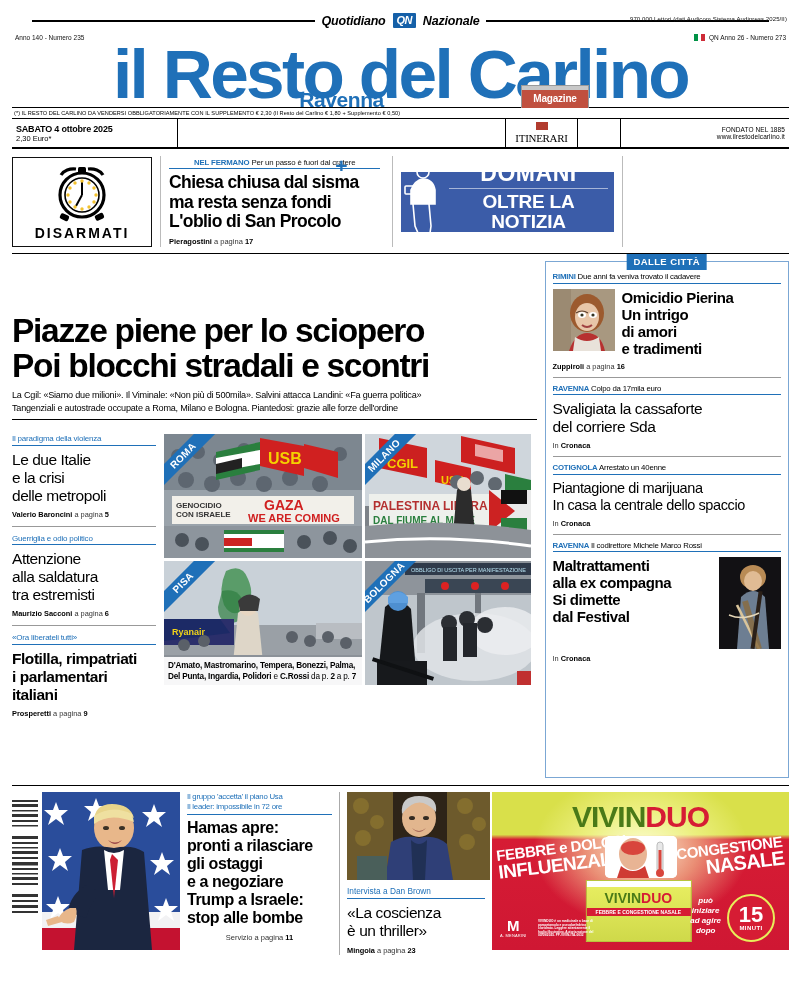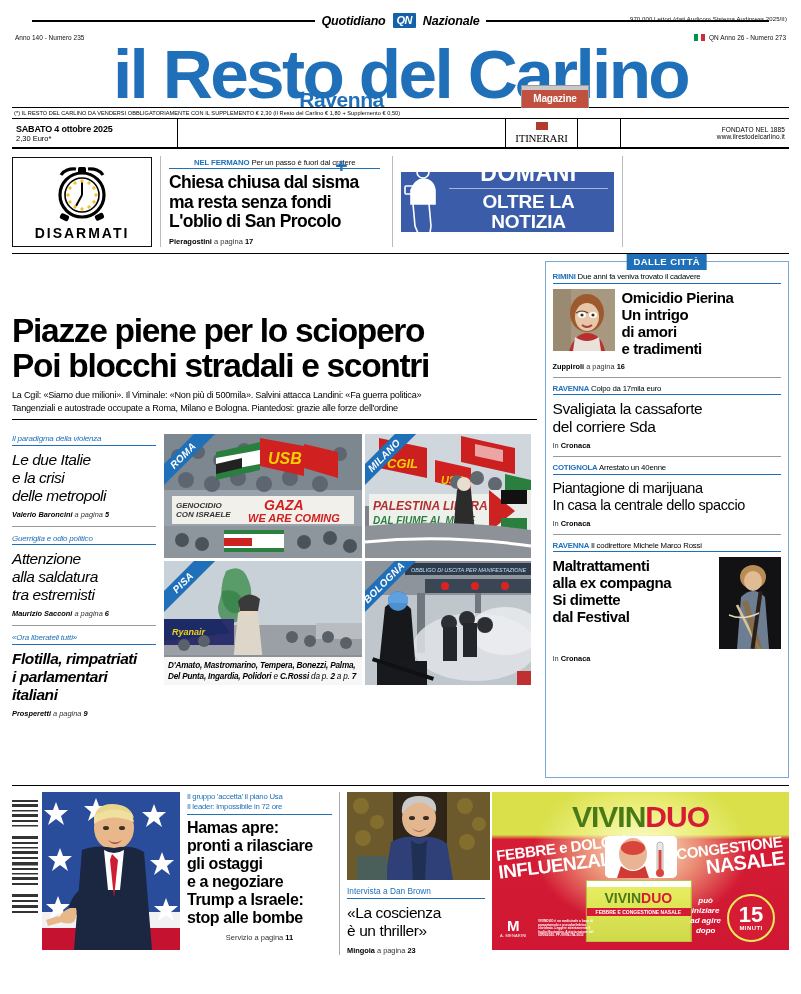--- a/index.html
+++ b/index.html
@@ -162,21 +162,21 @@
   .col-right { width: 247px; margin-left: 8px; }
 
   .lead h1 {
     font-size: 33.5px; line-height: 34.5px; font-weight: bold; letter-spacing: -1.3px;
   }
   .lead .sub {
     font-size: 9.1px; line-height: 12.5px; margin-top: 6px; letter-spacing: -.22px;
   }
   .lead-rule { border-bottom: 1px solid #000; margin-top: 5px; }
 
-  .mid-grid { display: flex; margin-top: 14px; font-style: italic; }
+  .mid-grid { display: flex; margin-top: 14px; }
   .side-col { width: 152px; padding-right: 8px; }
   .photo-col { flex: 1; }
 
   .side-item { margin-bottom: 7px; }
   .side-item .k {
     color: #1f70b8; font-size: 8px; border-bottom: 1px solid #1f70b8;
     padding-bottom: 1.5px; margin-bottom: 5px; letter-spacing: -.2px;
   }
   .side-item h3 { font-weight: normal; font-size: 15.5px; line-height: 18px; letter-spacing: -.45px; }
   .side-item h3.bold { font-weight: bold; font-size: 15.5px; line-height: 18px; }

